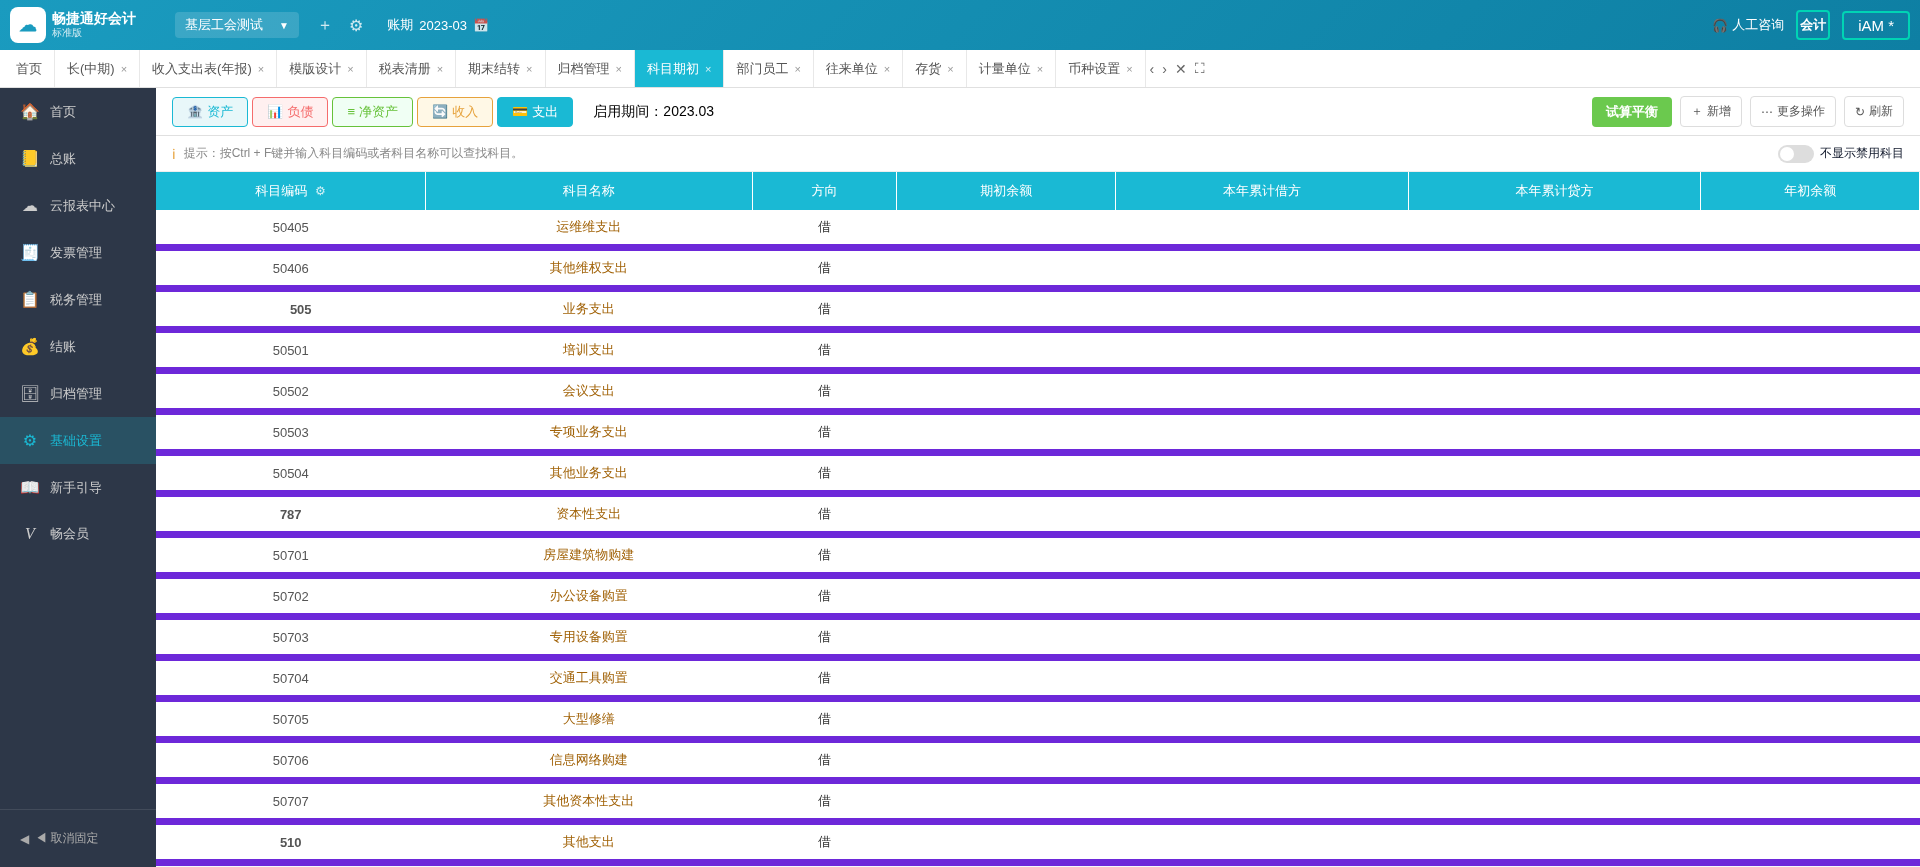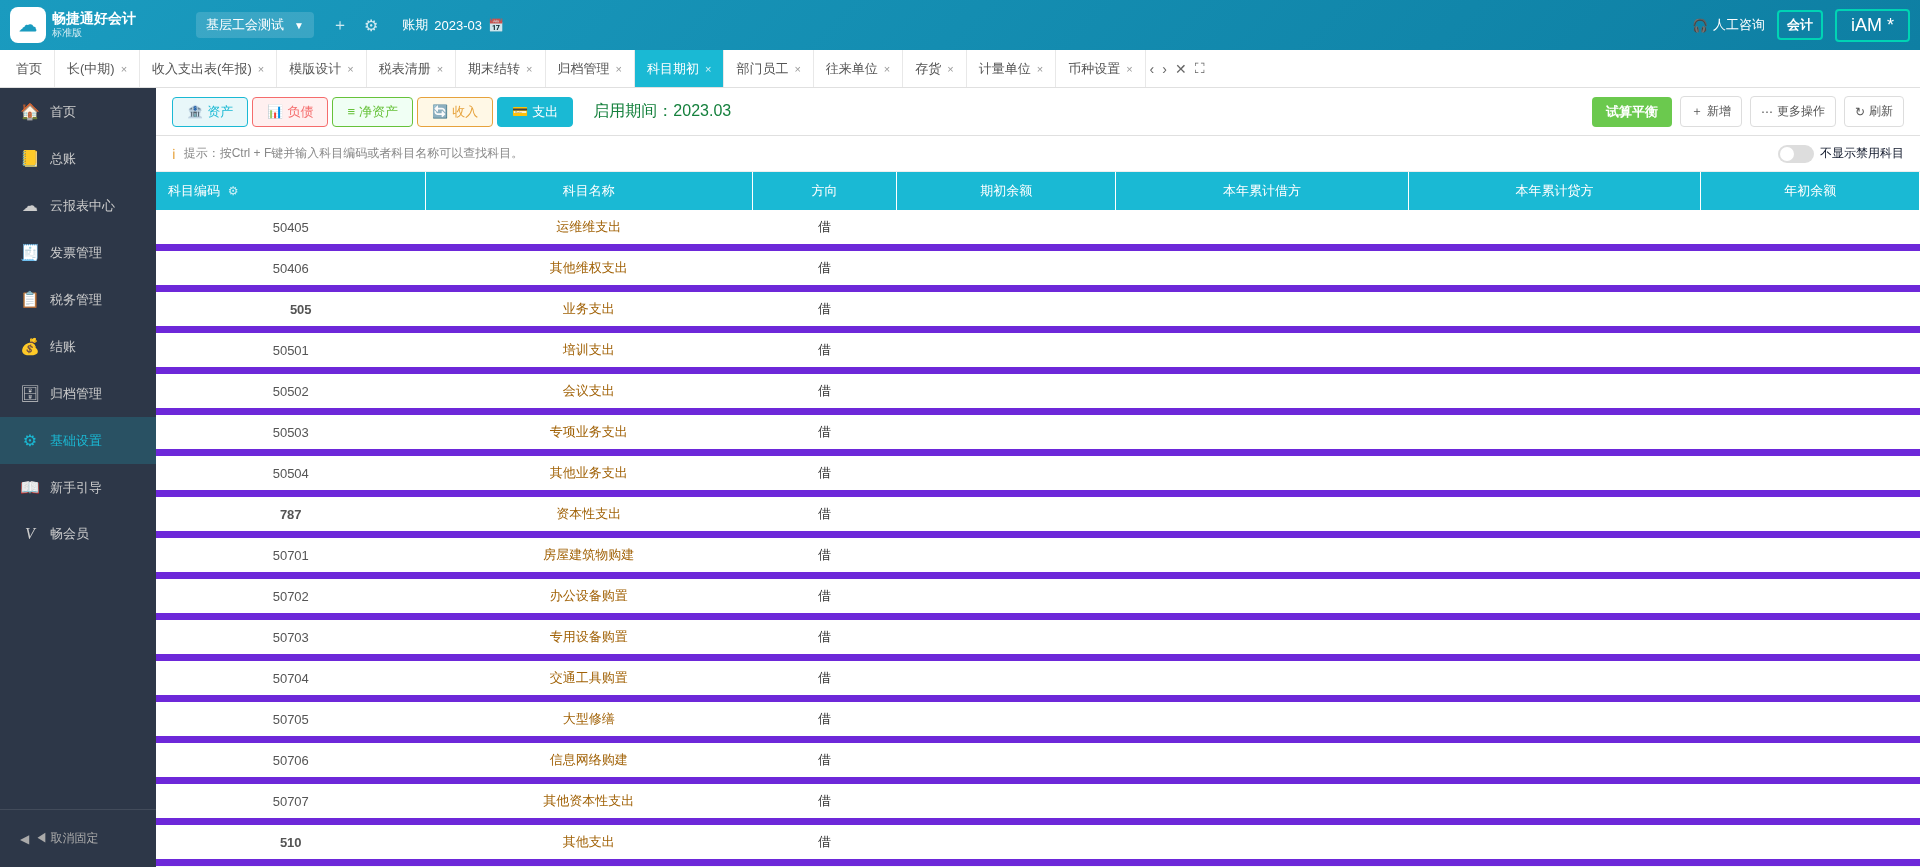--- a/index.html
+++ b/index.html
@@ -17,23 +17,23 @@
     }
     .logo-icon {
       width: 36px; height: 36px; background: #fff; border-radius: 8px;
       display: flex; align-items: center; justify-content: center;
       font-size: 18px; color: #1a9bbf; font-weight: bold;
     }
     .logo-text { color: #fff; font-size: 14px; font-weight: bold; line-height: 1.2; }
     .logo-sub { font-size: 10px; color: rgba(255,255,255,0.8); }
 
     .project-area {
-      display: flex; align-items: center; gap: 6px;
+      display: flex; align-items: center; gap: 12px;
       background: rgba(255,255,255,0.15); border-radius: 4px;
-      padding: 4px 10px; cursor: pointer; color: #fff; font-size: 13px; margin-left: 21px;
+      padding: 4px 10px; cursor: pointer; color: #fff; font-size: 13px;
     }
     .project-area .chevron { font-size: 10px; margin-left: 4px; }
 
     .top-actions { display: flex; align-items: center; gap: 8px; margin-left: 4px; }
     .top-action-btn {
       background: none; border: none; color: rgba(255,255,255,0.8);
       cursor: pointer; font-size: 16px; padding: 4px;
     }
 
     .period-area {
@@ -44,27 +44,27 @@
 
     .header-right {
       margin-left: auto; display: flex; align-items: center; gap: 12px;
     }
     .customer-service {
       display: flex; align-items: center; gap: 4px;
       color: #fff; font-size: 13px; cursor: pointer;
     }
     .account-btn {
       border: 2px solid #00d4b4; border-radius: 4px;
-      background: transparent; color: #fff; padding: 4px 8px;
+      background: transparent; color: #fff; padding: 4px 2px;
       cursor: pointer; font-size: 13px; font-weight: bold;
     }
     .iam-btn {
       border: 2px solid #00d4b4; border-radius: 4px;
       background: transparent; color: #fff; padding: 4px 14px;
-      cursor: pointer; font-size: 18px;
+      cursor: pointer; font-size: 15px;
     }
 
     
     .tab-bar {
       display: flex; align-items: center;
       background: #fff; border-bottom: 1px solid #e0e0e0;
       height: 38px; padding: 0 4px; overflow: hidden;
     }
     .tab {
       display: flex; align-items: center; gap: 4px;
@@ -120,21 +120,21 @@
       display: flex; align-items: center; gap: 4px;
       padding: 5px 14px; border-radius: 4px; cursor: pointer;
       font-size: 13px; color: #555; border: 1px solid transparent;
     }
     .sub-tab.active-asset { background: #e8f7f9; border-color: #1ab9d4; color: #1ab9d4; }
     .sub-tab.active-debt { background: #fff0f0; border-color: #f56c6c; color: #f56c6c; }
     .sub-tab.active-net { background: #f0fff4; border-color: #67c23a; color: #67c23a; }
     .sub-tab.active-income { background: #fff8e6; border-color: #e6a23c; color: #e6a23c; }
     .sub-tab.active-expense { background: #e8f7f9; border-color: #1ab9d4; color: #fff; background: #1ab9d4; }
 
-    .period-label { margin-left: 16px; font-size: 16px; color: #15803d; }
+    .period-label { margin-left: 16px; font-size: 14px; color: #000000; }
     .toolbar-right { margin-left: auto; display: flex; align-items: center; gap: 8px; }
     .btn-balance {
       background: #6bc94e; color: #fff; border: none; border-radius: 4px;
       padding: 6px 14px; cursor: pointer; font-size: 13px; font-weight: bold;
     }
     .btn-add {
       background: none; border: 1px solid #ddd; border-radius: 4px;
       padding: 6px 10px; cursor: pointer; font-size: 12px; color: #555;
       display: flex; align-items: center; gap: 4px;
     }
@@ -167,21 +167,21 @@
     }
 
     
     .table-container { flex: 1; overflow-y: auto; padding: 0; }
     table { width: 100%; border-collapse: collapse; background: #fff; }
     thead th {
       background: #1ab9d4; color: #fff; font-size: 13px; font-weight: 500;
       padding: 10px 12px; text-align: center; border-right: 1px solid rgba(255,255,255,0.2);
       position: sticky; top: 0; z-index: 1;
     }
-    thead th:first-child { text-align: left; }
+    thead th:first-child { text-align: center; }
     tbody tr { border-bottom: 7px solid #6d28d9; }
     tbody td { padding: 8px 12px; font-size: 13px; color: #333; }
     .td-code { text-align: center; color: #555; }
     .td-name { text-align: center; color: #a16207; }
     .td-dir { text-align: center; color: #333; }
     .td-number { text-align: right; color: #333; }
     .td-code-parent { font-weight: 500; }
     .gear-icon { font-size: 12px; color: rgba(255,255,255,0.8); margin-left: 4px; cursor: pointer; }
 
     

